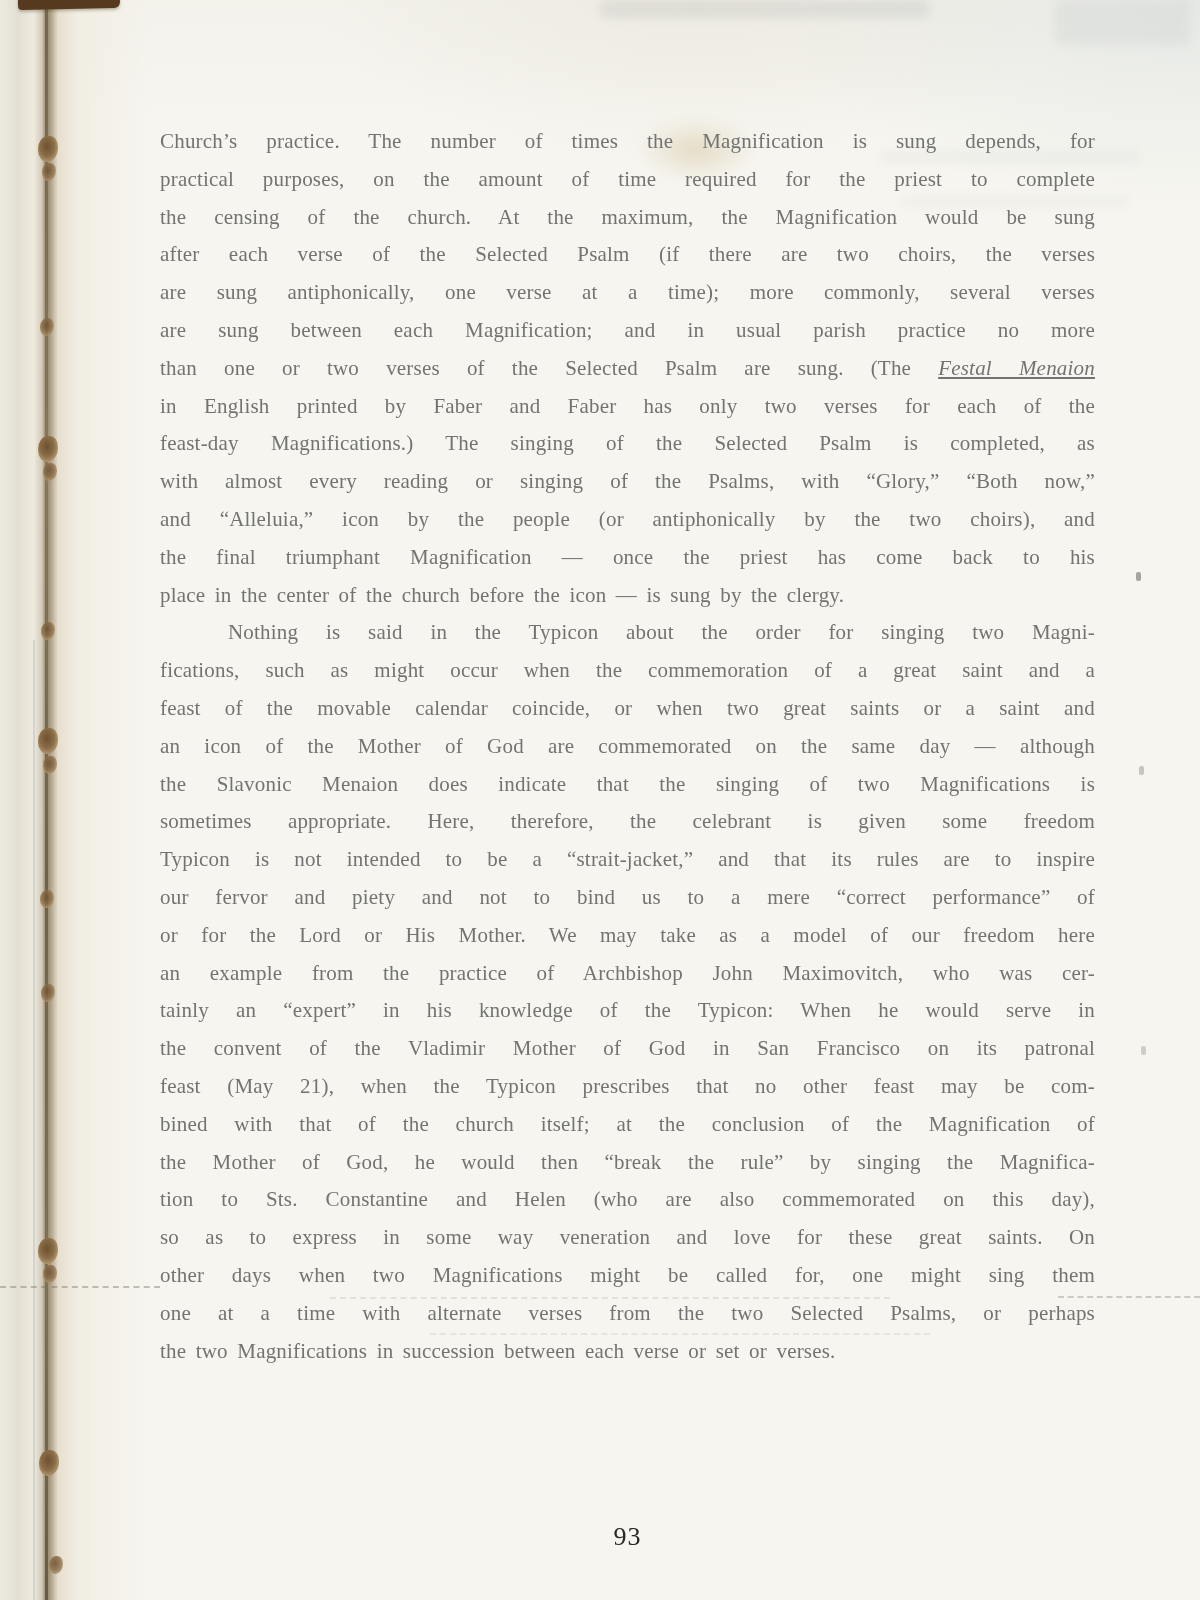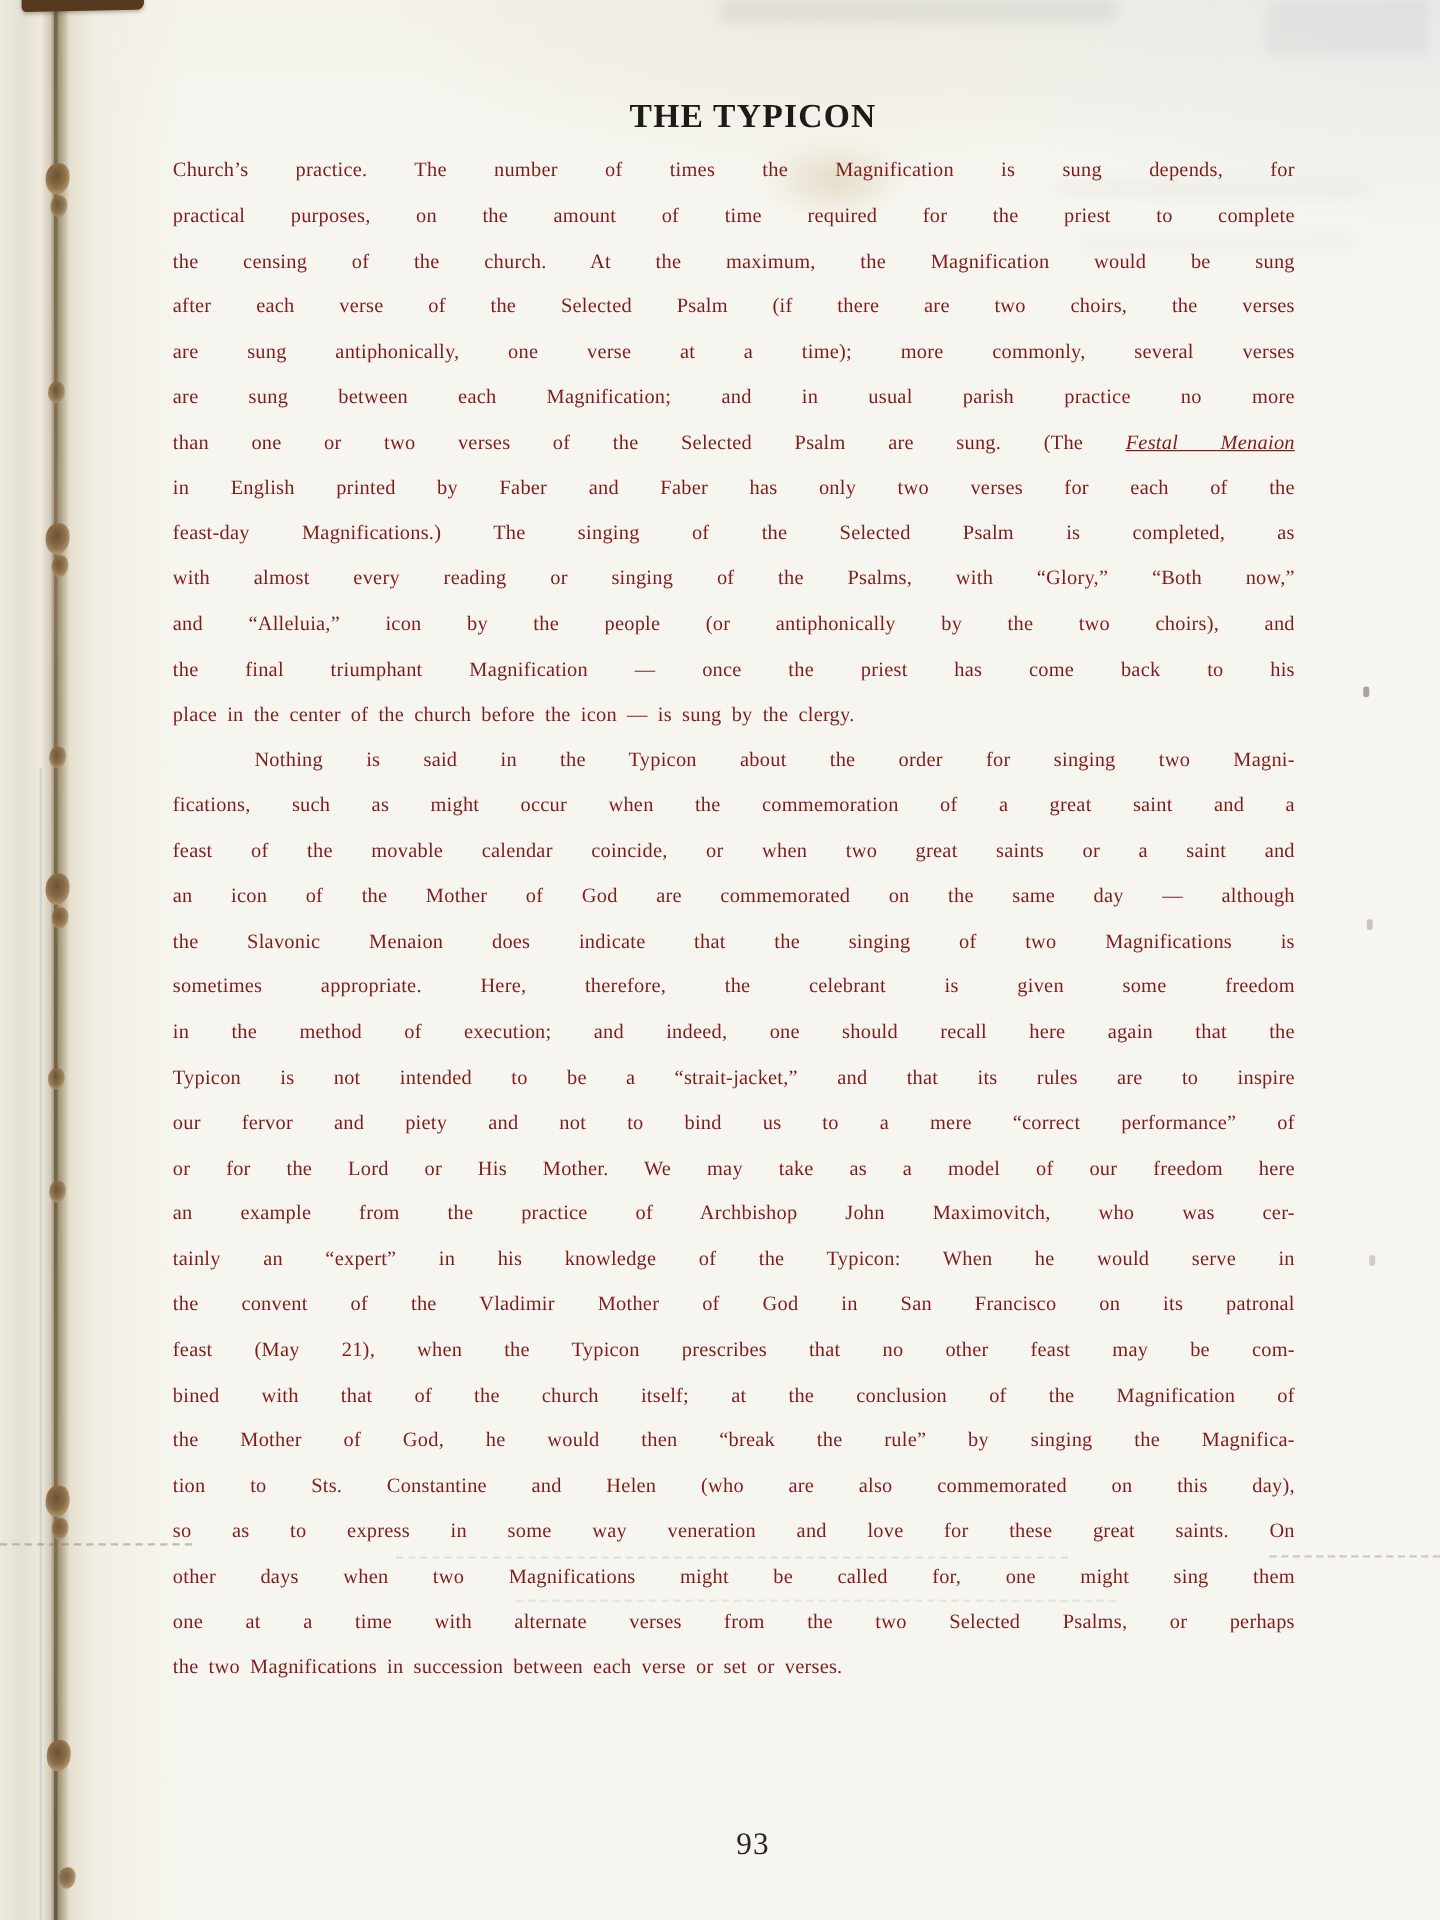--- a/index.html
+++ b/index.html
@@ -56,22 +56,22 @@
   .dash{position:absolute;height:0;border-top:2px dashed rgba(118,112,100,.42);}
   .speck{position:absolute;width:5px;height:9px;background:rgba(90,86,78,.5);border-radius:2px;filter:blur(.4px);}
   
   .hdr{
     position:absolute;left:160px;top:82px;width:935px;
     text-align:center;font-size:28px;font-weight:700;letter-spacing:1px;
     color:#1d1b18;
   }
   
   .text-block{
-    position:absolute;left:144px;top:123px;width:935px;
-    font-size:17px;line-height:37.8px;color:#7f1d1d;
+    position:absolute;left:160px;top:123px;width:935px;
+    font-size:21px;line-height:37.8px;color:#737373;
     letter-spacing:.2px;
   }
   .line{text-align:justify;text-align-last:justify;white-space:normal;}
   .line.indent{padding-left:68px;}
   .line.nojust{text-align:left;text-align-last:left;word-spacing:4px;}
   .line i{font-style:italic;text-decoration:underline;}
   .pageno{
     position:absolute;left:160px;top:1492px;width:935px;text-align:center;
     font-size:26px;color:#2a2724;letter-spacing:1px;margin-top:30px;
   }
@@ -109,42 +109,40 @@
   <div class="smudge"></div>
 
   <div class="dash" style="left:0;top:1286px;width:160px;"></div>
   <div class="dash" style="left:1058px;top:1296px;width:142px;border-top-color:rgba(118,112,100,.32);"></div>
   <div class="dash" style="left:330px;top:1297px;width:560px;border-top-color:rgba(125,120,108,.16);"></div>
   <div class="dash" style="left:430px;top:1333px;width:500px;border-top-color:rgba(125,120,108,.13);"></div>
   <div class="speck" style="left:1136px;top:572px;"></div>
   <div class="speck" style="left:1139px;top:766px;opacity:.6;"></div>
   <div class="speck" style="left:1141px;top:1046px;opacity:.5;"></div>
 
-  <div class="hdr">THE TYPICON</div>
   <div class="text-block">
       <div class="line"><span>Church’s practice. The number of times the Magnification is sung depends, for</span></div>
       <div class="line"><span>practical purposes, on the amount of time required for the priest to complete</span></div>
       <div class="line"><span>the censing of the church. At the maximum, the Magnification would be sung</span></div>
       <div class="line"><span>after each verse of the Selected Psalm (if there are two choirs, the verses</span></div>
       <div class="line"><span>are sung antiphonically, one verse at a time); more commonly, several verses</span></div>
       <div class="line"><span>are sung between each Magnification; and in usual parish practice no more</span></div>
       <div class="line"><span>than one or two verses of the Selected Psalm are sung. (The </span><i>Festal Menaion</i><span></span></div>
       <div class="line"><span>in English printed by Faber and Faber has only two verses for each of the</span></div>
       <div class="line"><span>feast-day Magnifications.) The singing of the Selected Psalm is completed, as</span></div>
       <div class="line"><span>with almost every reading or singing of the Psalms, with “Glory,” “Both now,”</span></div>
       <div class="line"><span>and “Alleluia,” icon by the people (or antiphonically by the two choirs), and</span></div>
       <div class="line"><span>the final triumphant Magnification — once the priest has come back to his</span></div>
       <div class="line nojust"><span>place in the center of the church before the icon — is sung by the clergy.</span></div>
       <div class="line indent"><span>Nothing is said in the Typicon about the order for singing two Magni-</span></div>
       <div class="line"><span>fications, such as might occur when the commemoration of a great saint and a</span></div>
       <div class="line"><span>feast of the movable calendar coincide, or when two great saints or a saint and</span></div>
       <div class="line"><span>an icon of the Mother of God are commemorated on the same day — although</span></div>
       <div class="line"><span>the Slavonic Menaion does indicate that the singing of two Magnifications is</span></div>
       <div class="line"><span>sometimes appropriate. Here, therefore, the celebrant is given some freedom</span></div>
-      <div class="line"><span>in the method of execution; and indeed, one should recall here again that the</span></div>
       <div class="line"><span>Typicon is not intended to be a “strait-jacket,” and that its rules are to inspire</span></div>
       <div class="line"><span>our fervor and piety and not to bind us to a mere “correct performance” of</span></div>
       <div class="line"><span>or for the Lord or His Mother. We may take as a model of our freedom here</span></div>
       <div class="line"><span>an example from the practice of Archbishop John Maximovitch, who was cer-</span></div>
       <div class="line"><span>tainly an “expert” in his knowledge of the Typicon: When he would serve in</span></div>
       <div class="line"><span>the convent of the Vladimir Mother of God in San Francisco on its patronal</span></div>
       <div class="line"><span>feast (May 21), when the Typicon prescribes that no other feast may be com-</span></div>
       <div class="line"><span>bined with that of the church itself; at the conclusion of the Magnification of</span></div>
       <div class="line"><span>the Mother of God, he would then “break the rule” by singing the Magnifica-</span></div>
       <div class="line"><span>tion to Sts. Constantine and Helen (who are also commemorated on this day),</span></div>

